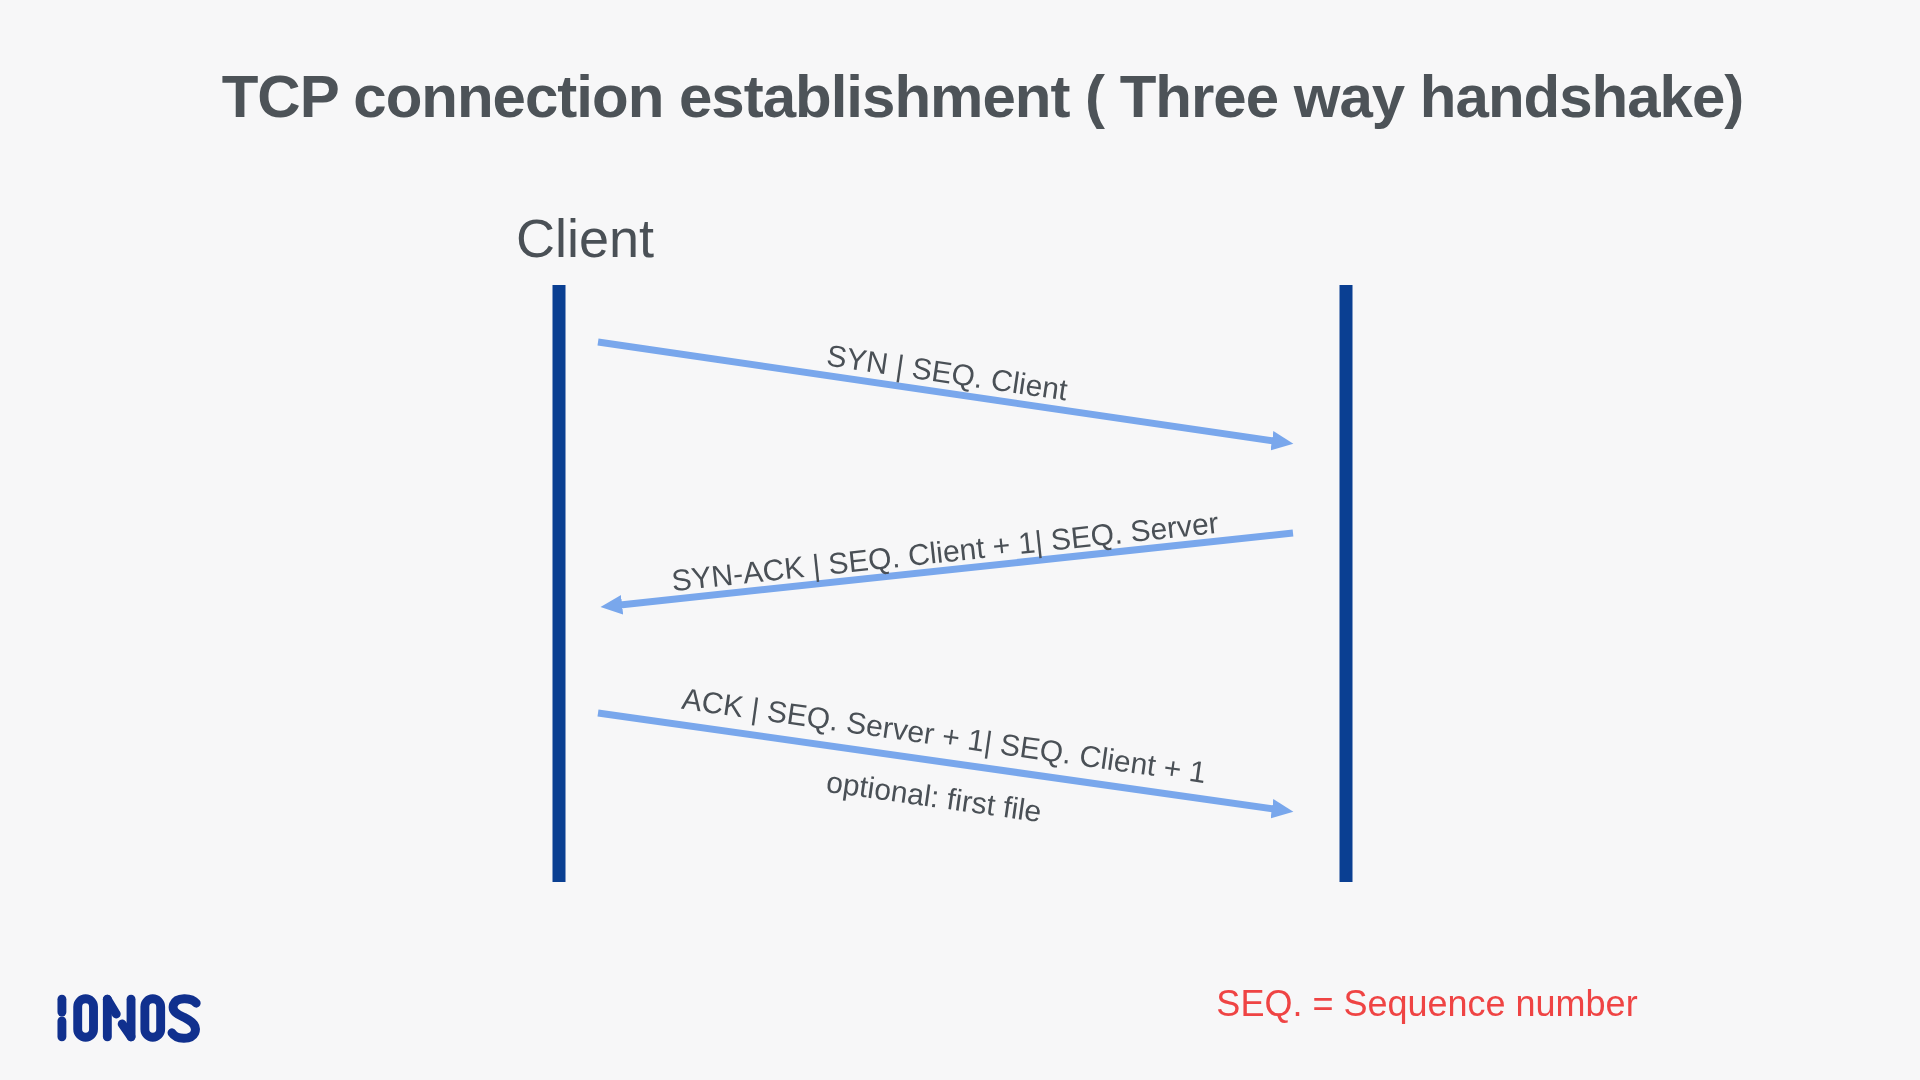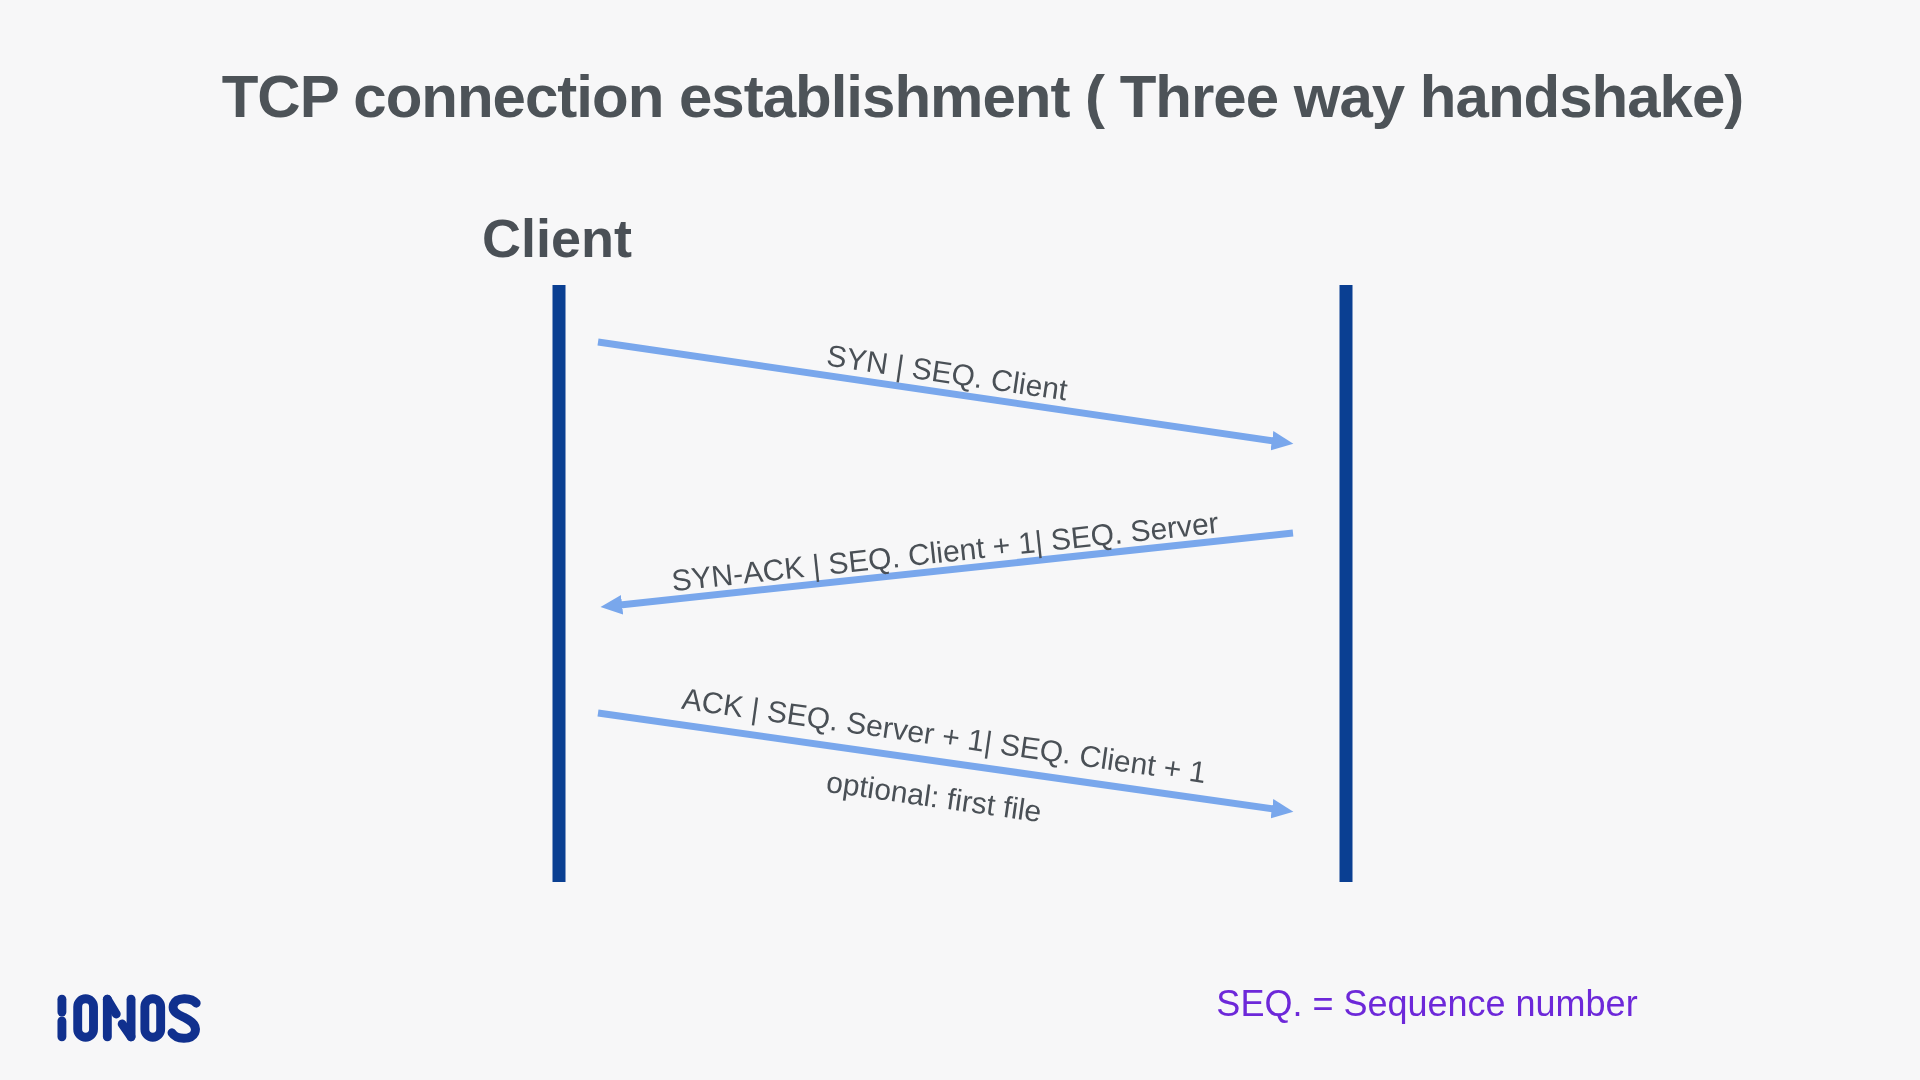--- a/index.html
+++ b/index.html
@@ -24,21 +24,21 @@
   }
   .actor-label {
     position: absolute;
     top: 238px;
     transform: translate(-50%, -50%);
     font-size: 54px;
     font-weight: 400;
     color: #4a5056;
     white-space: nowrap;
   }
-  .actor-label.client { left: 557px; font-weight: bold; }
+  .actor-label.client { left: 585px; }
   .actor-label.server { left: 1348px; }
   svg.diagram-layer {
     position: absolute;
     left: 0; top: 0;
     width: 1920px; height: 1080px;
   }
   .msg-label {
     position: absolute;
     font-size: 30px;
     color: #4a5056;
@@ -47,21 +47,21 @@
   .msg-label.l1 { left: 947px; top: 373px; transform: translate(-50%,-50%) rotate(8.3deg); }
   .msg-label.l2 { left: 945px; top: 552px; transform: translate(-50%,-50%) rotate(-6.1deg); }
   .msg-label.l3 { left: 944px; top: 736px; transform: translate(-50%,-50%) rotate(8.1deg); }
   .msg-label.l3sub { left: 934px; top: 797px; transform: translate(-50%,-50%) rotate(8.1deg); }
   .legend {
     position: absolute;
     left: 1427px;
     top: 1004px;
     transform: translate(-50%,-50%);
     font-size: 36px;
-    color: #6d28d9;
+    color: #ef4444;
     white-space: nowrap;
   }
   .logo {
     position: absolute;
     left: 55px;
     top: 993px;
     width: 158px;
     height: 50px;
   }
   .sr-only {

